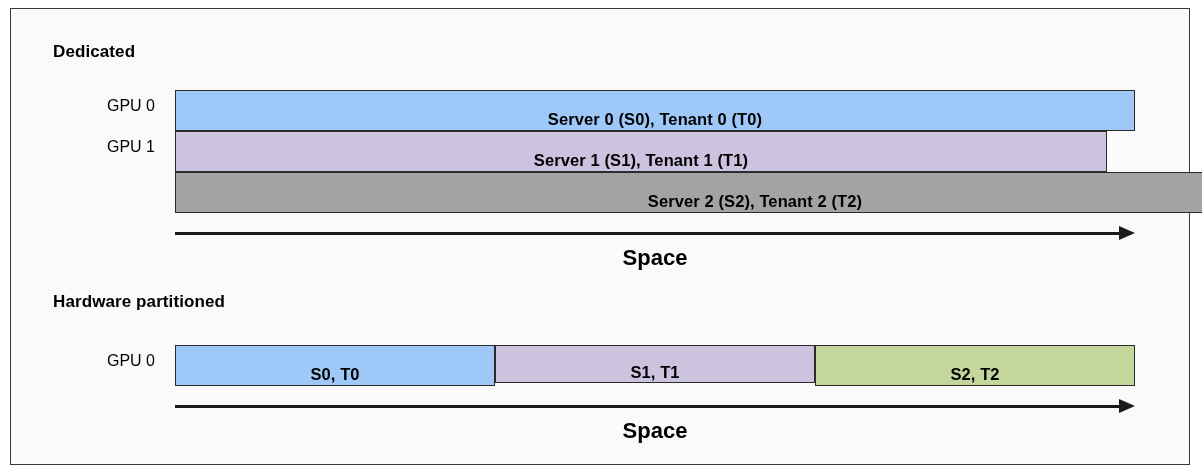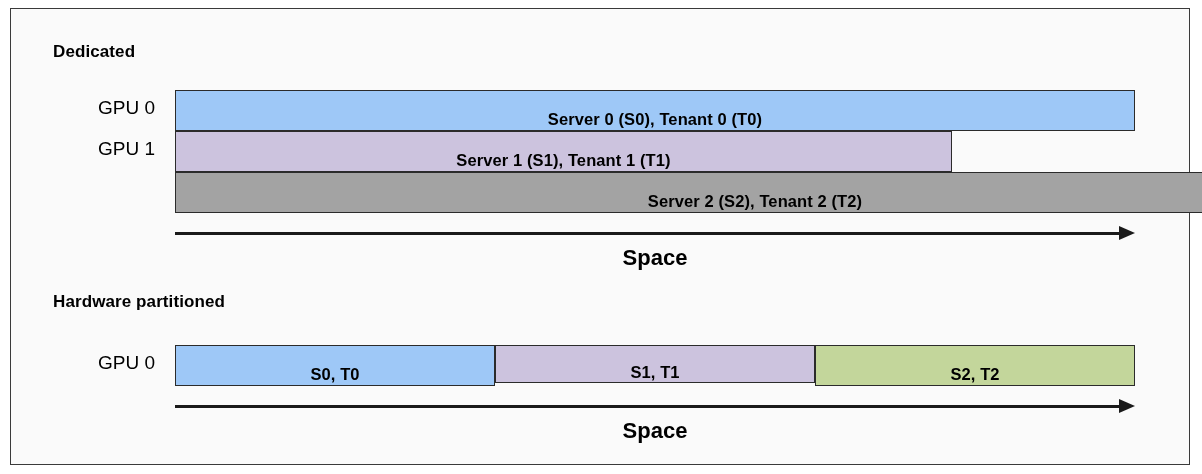--- a/index.html
+++ b/index.html
@@ -33,21 +33,21 @@
     font-weight: bold;
     color: #000000;
     white-space: nowrap;
     letter-spacing: 0.1px;
   }
   #title-dedicated { left: 53px; top: 42px; }
   #title-hwpart   { left: 53px; top: 292px; }
 
   .row-label {
     position: absolute;
-    font-size: 19px;
+    font-size: 16px;
     color: #000000;
     text-align: right;
     white-space: nowrap;
     width: 120px;
   }
 
   .bar {
     position: absolute;
     box-sizing: border-box;
     border: 1.6px solid #2b2b2b;
@@ -100,21 +100,21 @@
   <div class="frame" style="background: rgb(250, 250, 250); border-color: rgb(58, 58, 58);"></div>
 
   <div class="section-title" id="title-dedicated">Dedicated</div>
 
   <div class="row-label" style="left:35px; top:97px;">GPU 0</div>
   <div class="bar" style="left: 175px; top: 90px; width: 960px; height: 41px; background-color: rgb(158, 200, 247); border-color: rgb(43, 43, 43);">
     <span class="bar-label">Server 0 (S0), Tenant 0 (T0)</span>
   </div>
 
   <div class="row-label" style="left:35px; top:138px;">GPU 1</div>
-  <div class="bar" style="left: 175px; top: 131px; width: 777px; height: 41px; background-color: rgb(204, 195, 222); border-color: rgb(43, 43, 43);">
+  <div class="bar" style="left: 175px; top: 131px; width: 932px; height: 41px; background-color: rgb(204, 195, 222); border-color: rgb(43, 43, 43);">
     <span class="bar-label">Server 1 (S1), Tenant 1 (T1)</span>
   </div>
 
   <div class="bar" style="left: 175px; top: 172px; width: 1160px; height: 41px; background-color: #a3a3a3; border-color: rgb(43, 43, 43);">
     <span class="bar-label">Server 2 (S2), Tenant 2 (T2)</span>
   </div>
 
   <div class="axis" style="left:175px; top:232px; width:960px;">
     <div class="axis-line" style="width: 945px; background: rgb(26, 26, 26);"></div>
     <div class="axis-head" style="left: 944px; border-left-color: rgb(26, 26, 26);"></div>

